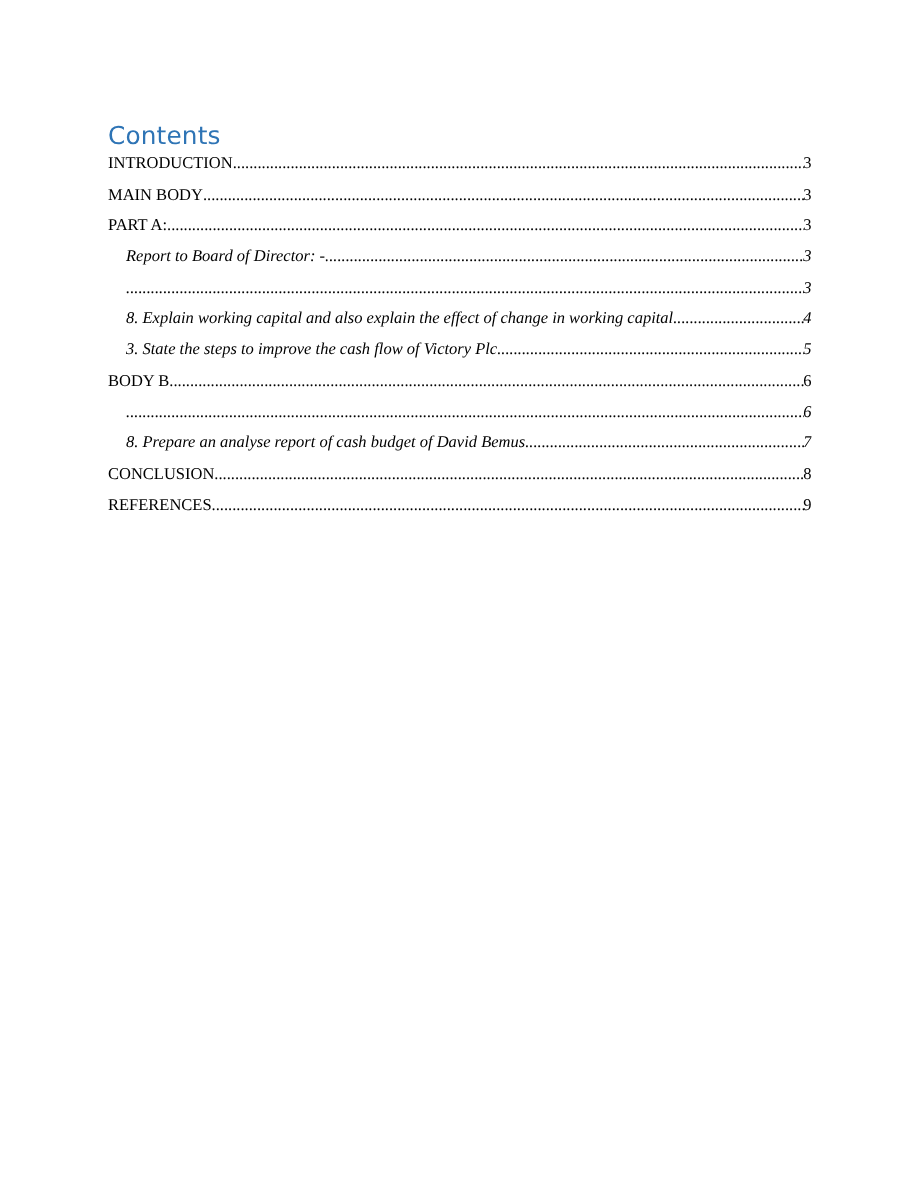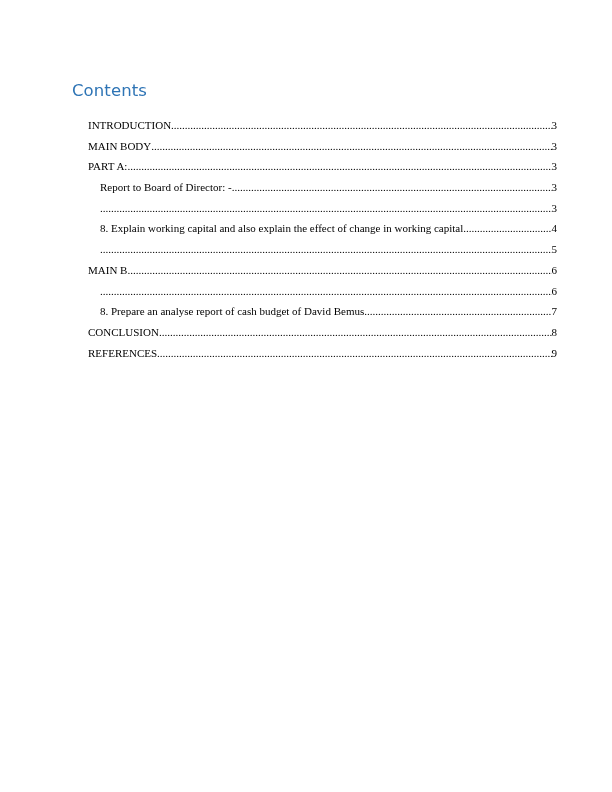--- a/index.html
+++ b/index.html
@@ -31,36 +31,37 @@
       line-height: 22px;
       margin: 0;
       font-weight: normal;
       letter-spacing: 0.1px;
     }
     .toc-list {
       position: absolute;
       left: 72px;
       top: 103px;
       width: 469px;
-      margin: 16px;
+      margin: 0;
       padding: 0;
       list-style: none;
     }
     .toc-entry {
       display: flex;
       align-items: baseline;
       height: 20.7px;
       font-family: "Liberation Serif", serif;
       font-size: 11px;
       color: #000000;
       white-space: nowrap;
       overflow: hidden;
     }
     .toc-entry.level-2 {
       padding-left: 12px;
+      font-style: italic;
     }
     .toc-entry .label {
       flex: 0 0 auto;
     }
     .toc-entry .leader {
       flex: 1 1 auto;
       overflow: hidden;
       white-space: nowrap;
       letter-spacing: 0;
       min-width: 0;
@@ -103,25 +104,26 @@
     <li class="toc-entry level-2">
       <span class="leader"></span>
       <span class="page-num">3</span>
     </li>
     <li class="toc-entry level-2">
       <span class="label">8. Explain working capital and also explain the effect of change in working capital</span>
       <span class="leader"></span>
       <span class="page-num">4</span>
     </li>
     <li class="toc-entry level-2">
+      <span class="label">3. State the steps to improve the cash flow of Victory Plc</span>
       <span class="leader"></span>
       <span class="page-num">5</span>
     </li>
     <li class="toc-entry level-1">
-      <span class="label">MAIN B</span>
+      <span class="label">BODY B</span>
       <span class="leader"></span>
       <span class="page-num">6</span>
     </li>
     <li class="toc-entry level-2">
       <span class="leader"></span>
       <span class="page-num">6</span>
     </li>
     <li class="toc-entry level-2">
       <span class="label">8. Prepare an analyse report of cash budget of David Bemus</span>
       <span class="leader"></span>

